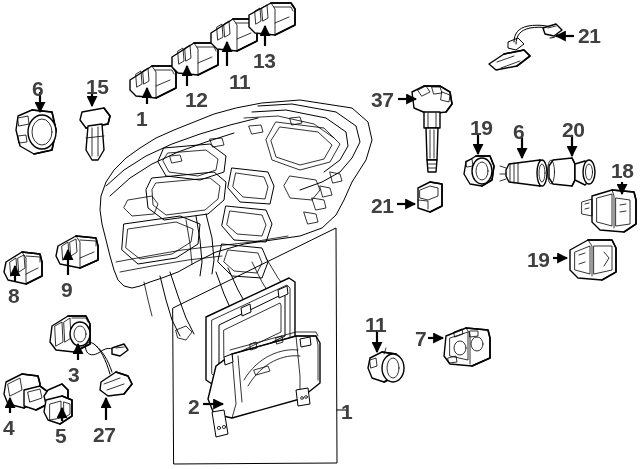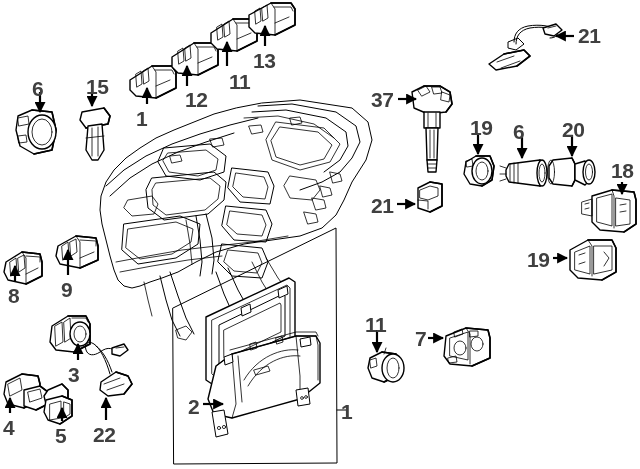--- a/index.html
+++ b/index.html
@@ -466,17 +466,17 @@
   <div class="callout" style="left:185px; top:89px;">12</div>
   <div class="callout" style="left:253px; top:50px;">13</div>
   <div class="callout" style="left:365px; top:314px;">11</div>
   <div class="callout" style="left:86px; top:76px;">15</div>
   <div class="callout" style="left:513px; top:121px;">6</div>
   <div class="callout" style="left:470px; top:117px;">19</div>
   <div class="callout" style="left:611px; top:160px;">18</div>
   <div class="callout" style="left:527px; top:249px;">19</div>
   <div class="callout" style="left:562px; top:119px;">20</div>
   <div class="callout" style="left:578px; top:25px;">21</div>
-  <div class="callout" style="left:93px; top:424px;">22</div>
+  <div class="callout" style="left:93px; top:424px;">27</div>
   <div class="callout" style="left:371px; top:89px;">37</div>
   <div class="callout" style="left:371px; top:195px;">21</div>
 
 </div>
 
 </body></html>

